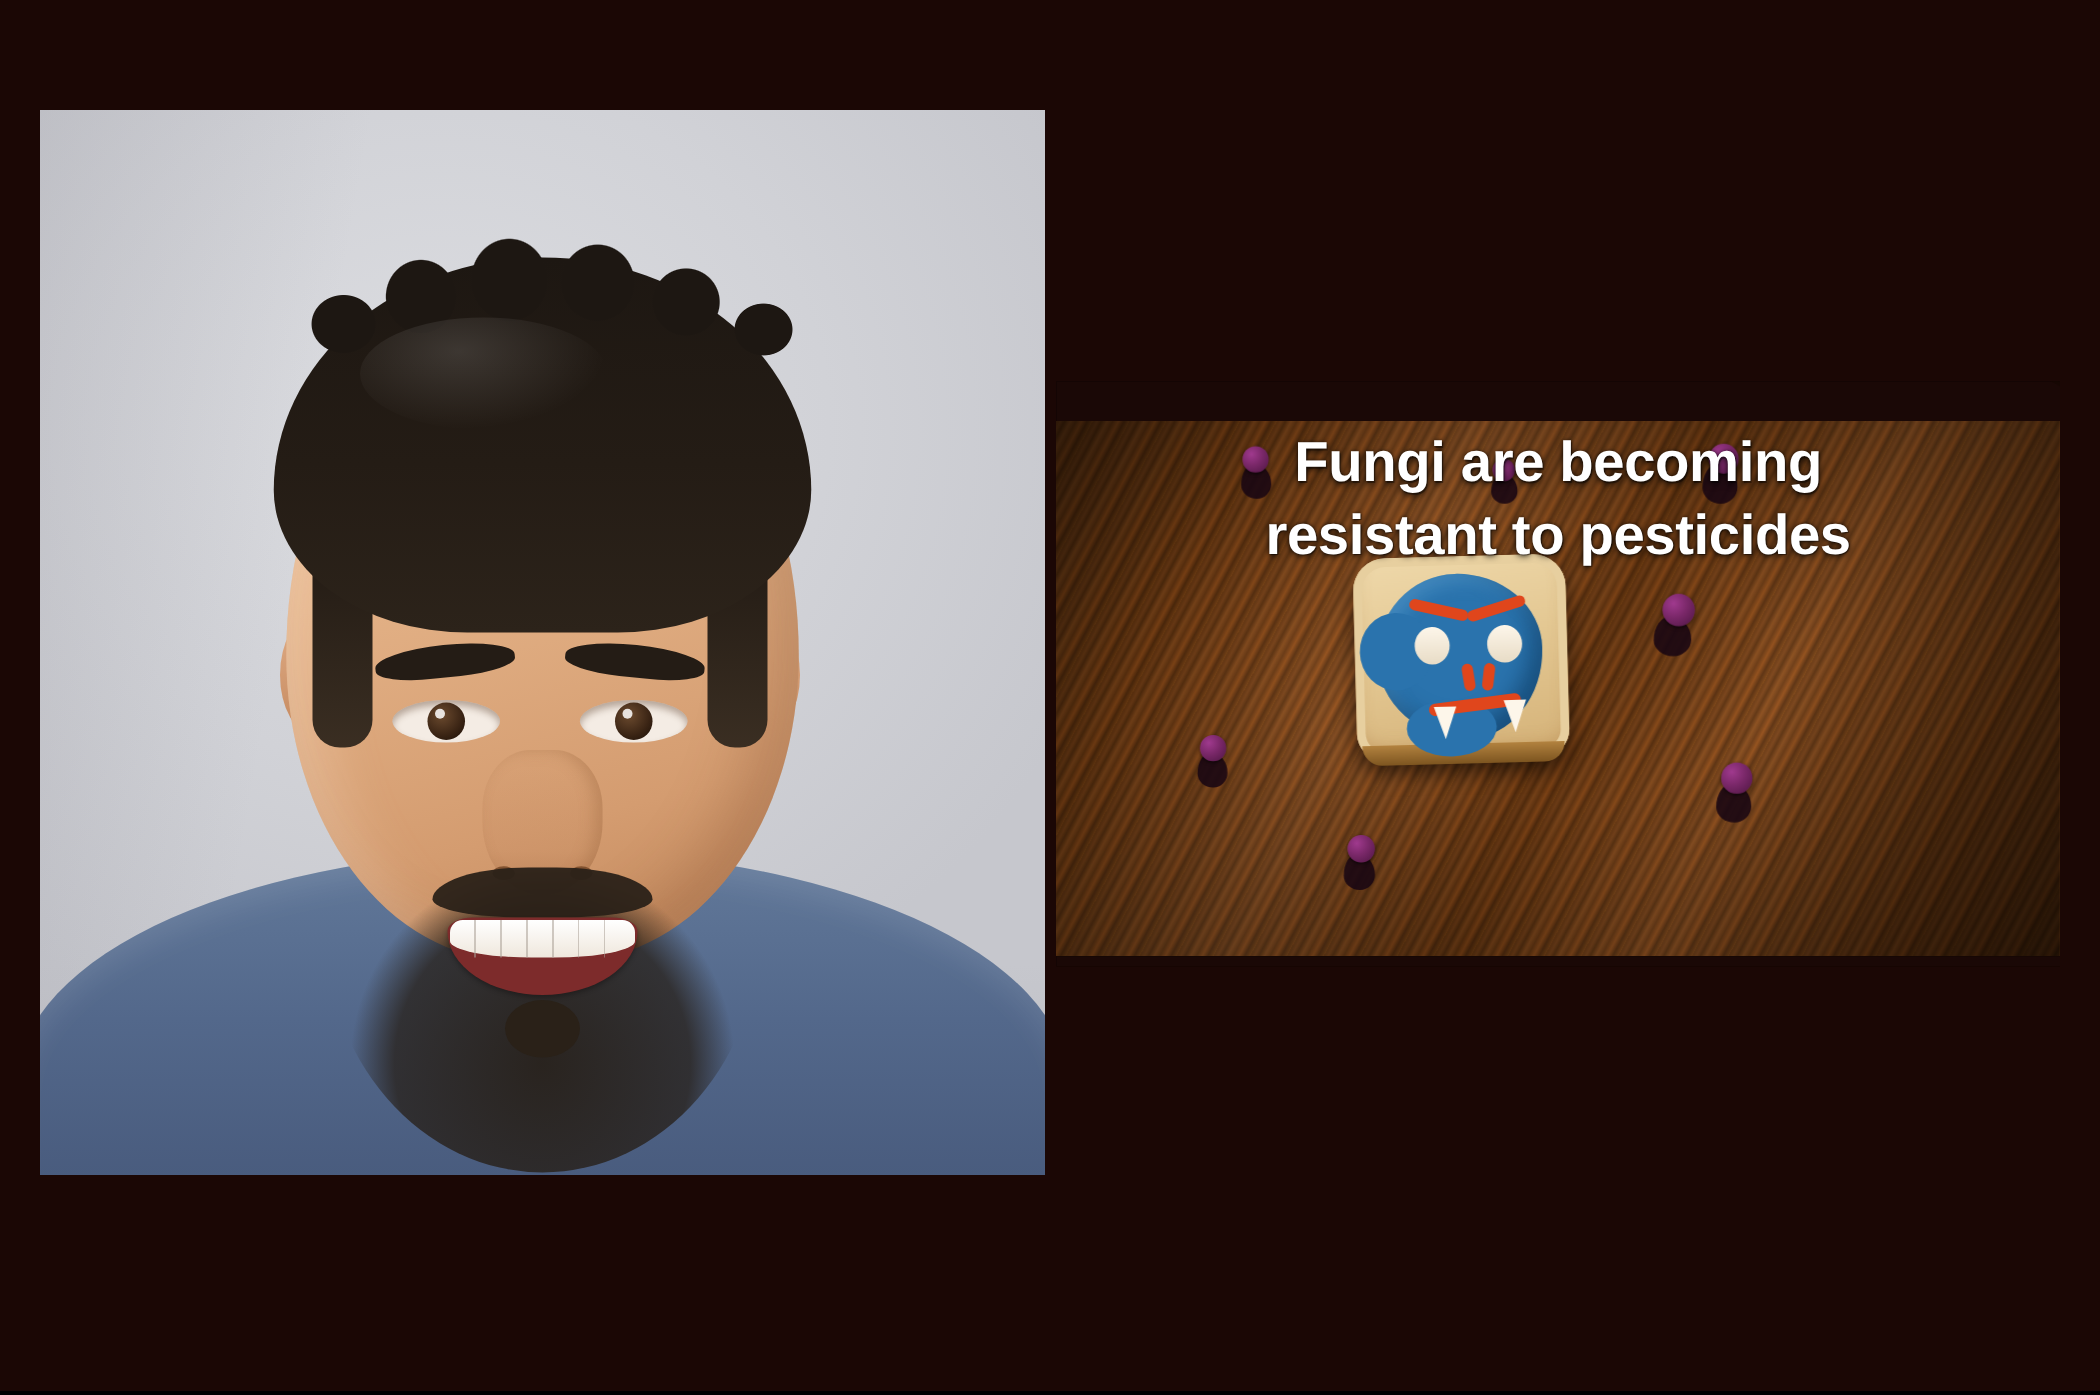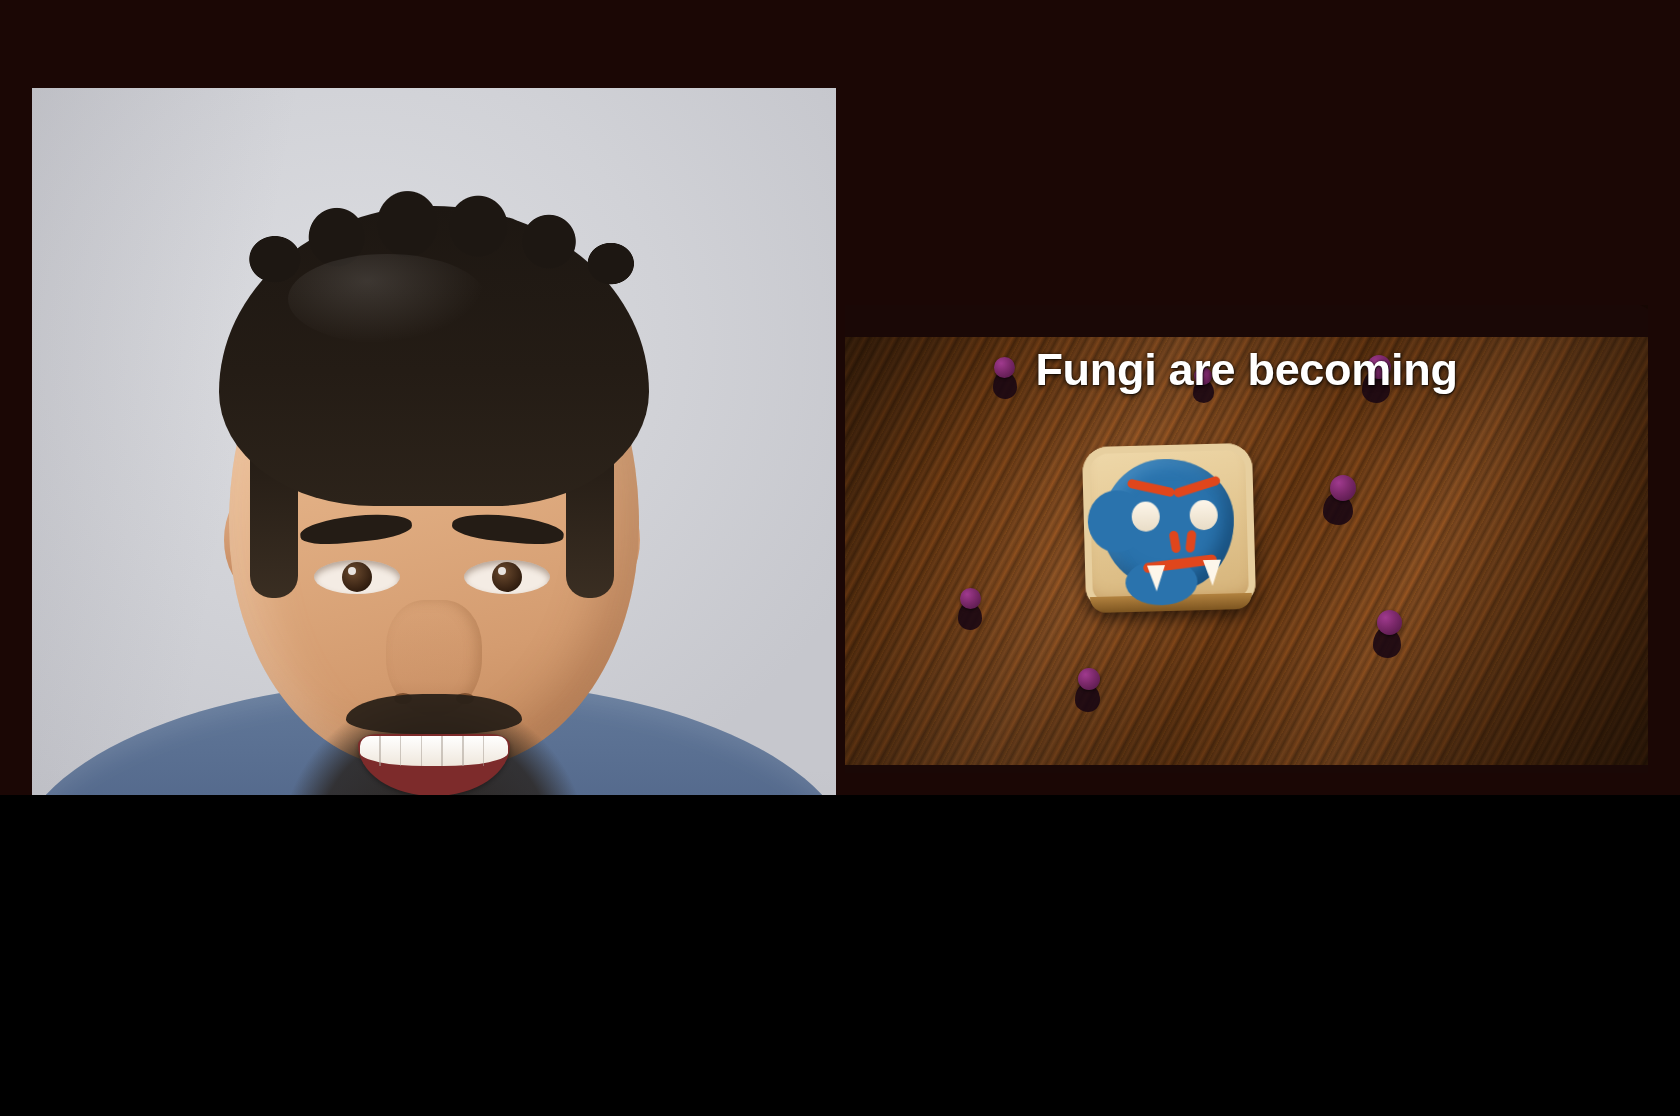--- a/index.html
+++ b/index.html
@@ -7,21 +7,21 @@
     margin: 0;
     padding: 0;
     background: #000;
   }
   body {
     font-family: "Liberation Sans", sans-serif;
   }
   .stage {
     position: relative;
     width: 1680px;
-    height: 795px;
+    height: 1113px;
     background: #1b0705;
     overflow: hidden;
   }
 
   
   .speaker-tile {
     position: absolute;
     left: 32px;
     top: 88px;
     width: 804px;
@@ -639,18 +639,19 @@
       <div class="head-dot" style="left:4px; top:0; width:22px; height:22px;"></div>
     </div>
 
     <div class="pin" style="left:527px; top:305px; width:34px; height:48px;">
       <div class="shadow" style="left:1px; top:17px; width:28px; height:31px;"></div>
       <div class="head-dot" style="left:5px; top:0; width:25px; height:25px;"></div>
     </div>
 
     <div class="caption">
       <span class="caption-line">Fungi are becoming</span>
+      <span class="caption-line">resistant to pesticides</span>
     </div>
 
     <div class="letterbox-bottom"></div>
   </div>
 
 </div>
 
 </body></html>

